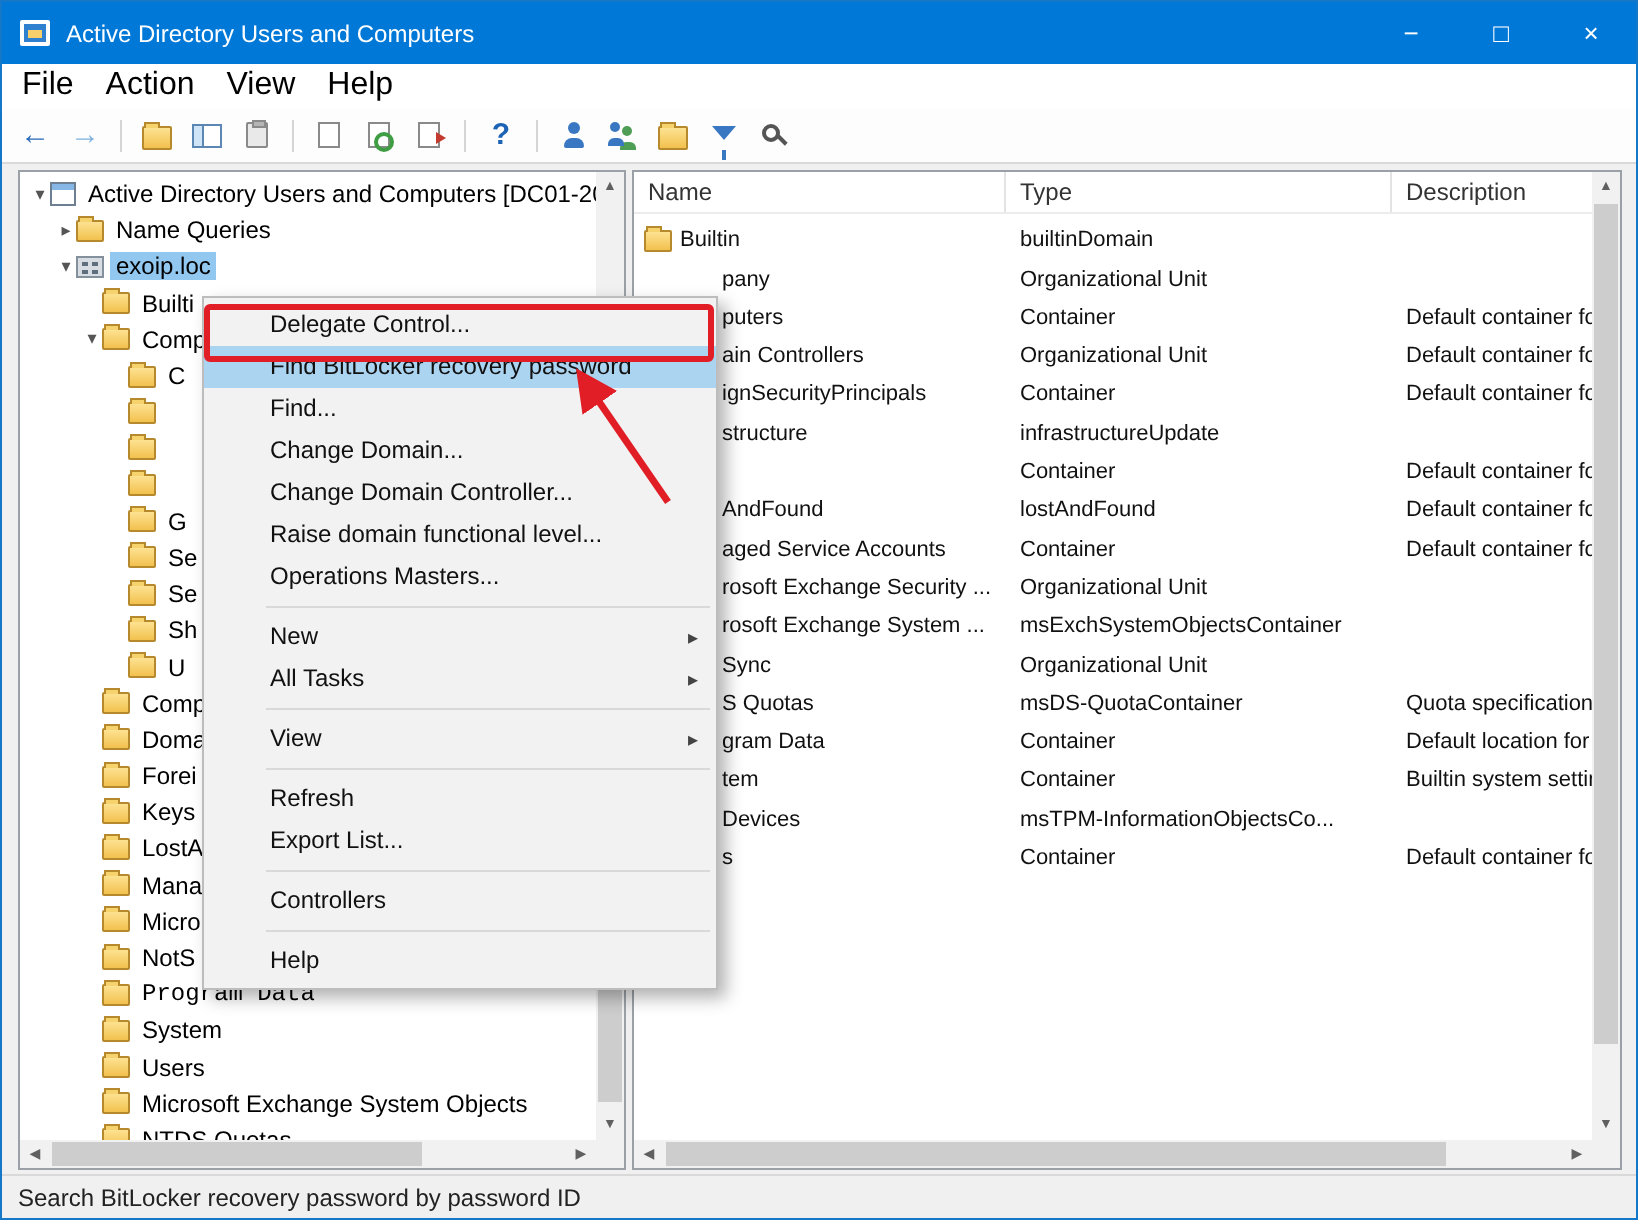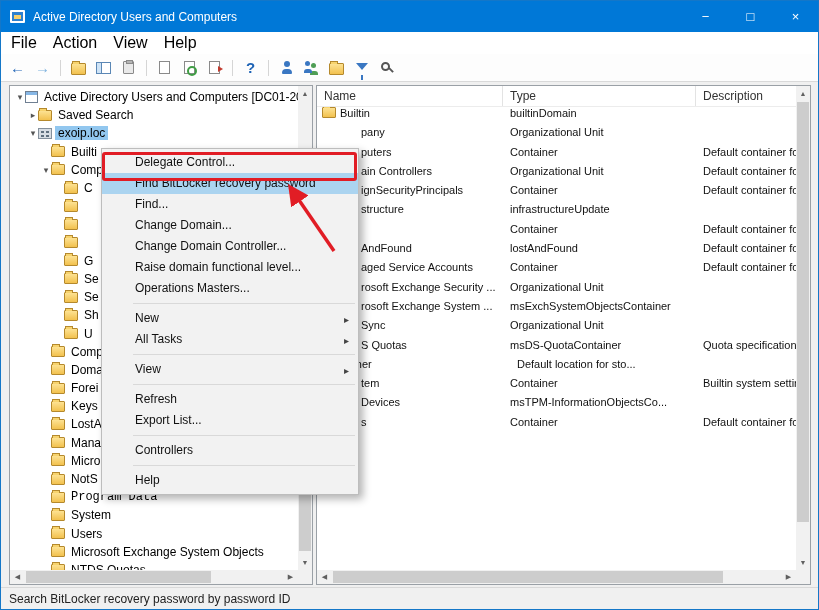--- a/index.html
+++ b/index.html
@@ -67,21 +67,21 @@
   .tree-label.sel{background:var(--selection,#92c7ef)}
 
   
   .lv-header{display:flex;height:21px;border-bottom:1px solid #ececec;font-size:12px;color:#333;margin-right:14px}
   .lv-h{padding-left:7px;border-right:1px solid #e3e3e3;height:100%;display:flex;align-items:center}
   .lv-c0{width:186px}
   .lv-c1{width:193px}
   .lv-c2{flex:1;border-right:none}
   .lv-body{position:absolute;top:21px;left:0;right:14px;bottom:14px;overflow:hidden}
   .lv-row{display:flex;height:19.3px;align-items:center;font-size:11px;color:#111}
-  .lv-cell{white-space:nowrap;overflow:hidden;height:100%;display:flex;align-items:flex-start;border-right:none}
+  .lv-cell{white-space:nowrap;overflow:hidden;height:100%;display:flex;align-items:flex-end;border-right:none}
   .lv-cell.lv-c0{padding-left:5px}
   .lv-cell.lv-c0 .fold{margin-right:4px}
   .lv-cell.covered{padding-left:44px}
   .lv-cell.lv-c1,.lv-cell.lv-c2{padding-left:7px}
 
   
   .vscroll{position:absolute;top:0;right:0;bottom:14px;width:14px;background:#f1f1f1;z-index:5}
   .hscroll{position:absolute;left:0;bottom:0;right:14px;height:14px;background:#f1f1f1;z-index:5}
   .sb-btn{position:absolute;display:flex;align-items:center;justify-content:center;font-size:7px;color:#606060}
   .vscroll .sb-btn{left:0;right:0;height:15px}
@@ -182,21 +182,21 @@
     <div class="pane left">
       <div class="tree">
           <div class="tree-row" style="padding-left: 5px;">
             <span class="chev">▾</span>
             <span class="tic root-ic"></span>
             <span class="tree-label">Active Directory Users and Computers [DC01-2022</span>
           </div>
           <div class="tree-row" style="padding-left: 18px;">
             <span class="chev">▸</span>
             <span class="tic fold"></span>
-            <span class="tree-label">Saved Search</span>
+            <span class="tree-label">Name Queries</span>
           </div>
           <div class="tree-row" style="padding-left: 18px;">
             <span class="chev">▾</span>
             <span class="tic domain-ic"></span>
             <span class="tree-label sel">exoip.loc</span>
           </div>
           <div class="tree-row" style="padding-left: 31px;">
             <span class="chev"></span>
             <span class="tic fold"></span>
             <span class="tree-label">Builti</span>
@@ -425,20 +425,23 @@
             <div class="lv-cell lv-c2"></div>
           </div>
           <div class="lv-row">
             <div class="lv-cell lv-c0 covered">
               <span>S Quotas</span>
             </div>
             <div class="lv-cell lv-c1">msDS-QuotaContainer</div>
             <div class="lv-cell lv-c2">Quota specifications c...</div>
           </div>
           <div class="lv-row">
+            <div class="lv-cell lv-c0 covered">
+              <span>gram Data</span>
+            </div>
             <div class="lv-cell lv-c1">Container</div>
             <div class="lv-cell lv-c2">Default location for sto...</div>
           </div>
           <div class="lv-row">
             <div class="lv-cell lv-c0 covered">
               <span>tem</span>
             </div>
             <div class="lv-cell lv-c1">Container</div>
             <div class="lv-cell lv-c2">Builtin system settings...</div>
           </div>

